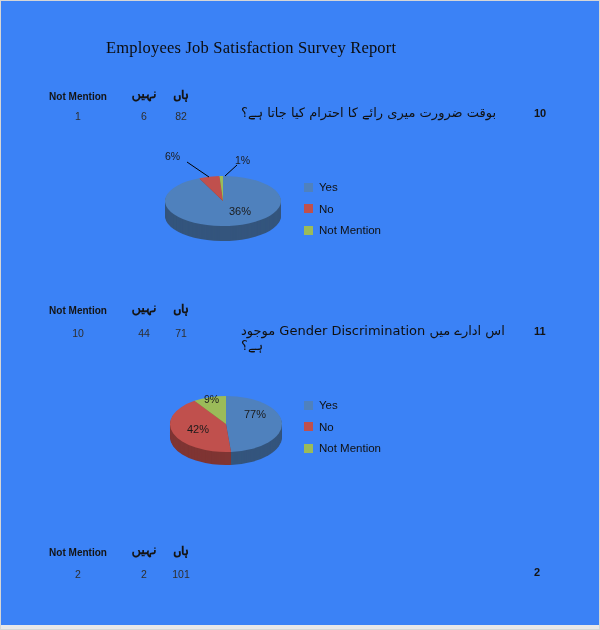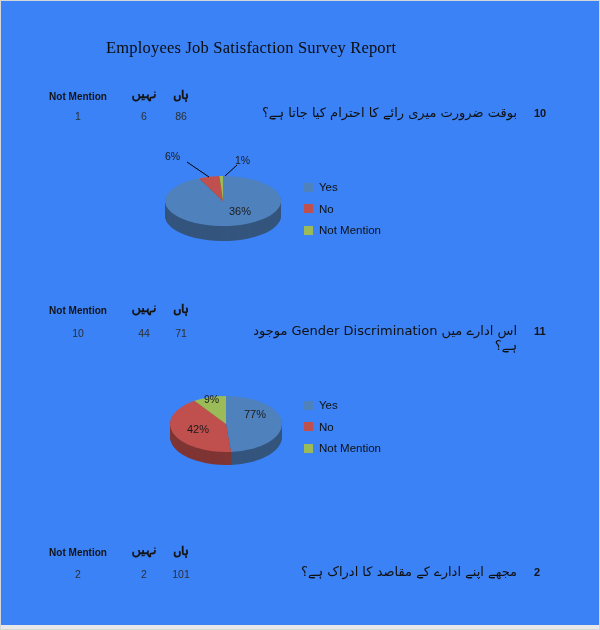--- a/index.html
+++ b/index.html
@@ -16,21 +16,21 @@
   }
   
   .col-h { position:absolute; font-weight:bold; font-size:10px; color:#141414; text-align:center; }
   .col-h.urdu { font-size:13px; line-height:12px; }
   .nm-col  { left:38px;  width:78px; }
   .no-col  { left:122px; width:42px; }
   .yes-col { left:162px; width:36px; }
   .val { position:absolute; font-size:10.5px; color:#2e2e2e; text-align:center; }
   
   .q-text {
-    position:absolute; right:82px; left:240px; direction:rtl; text-align:right;
+    position:absolute; right:82px; left:240px; direction:rtl; text-align:left;
     font-size:13px; color:#101010; font-family:"DejaVu Sans", sans-serif;
   }
   .q-num { position:absolute; left:533px; width:24px; font-weight:bold; font-size:11px; color:#141414; }
   
   .pie-svg { position:absolute; width:150px; height:112px; }
   #pie1 { left:150px; top:143px; }
   #pie2 { left:150px; top:381px; }
   .pct { position:absolute; font-size:11px; color:#1b1b1b; }
   .pct.small { font-size:10.5px; }
   .legend { position:absolute; left:303px; }
@@ -46,21 +46,21 @@
 
 <div class="page">
 
   <div class="title">Employees Job Satisfaction Survey Report</div>
 
   <div class="col-h nm-col" style="top:90px;">Not Mention</div>
   <div class="col-h urdu no-col" style="top:87px;">نہیں</div>
   <div class="col-h urdu yes-col" style="top:88px;">ہاں</div>
   <div class="val nm-col" style="top:109px;">1</div>
   <div class="val no-col" style="top:109px;">6</div>
-  <div class="val yes-col" style="top:109px;">86</div>
+  <div class="val yes-col" style="top:109px;">82</div>
   <div class="q-text" style="top:104px;" dir="rtl">بوقت ضرورت میری رائے کا احترام کیا جاتا ہے؟</div>
   <div class="q-num" style="top:106px;">10</div>
 
   <svg id="pie1" class="pie-svg" viewBox="0 0 150 112">
       <path d="M 72 72 L 72 47 A 58 25 0 1 1 48.1960572837401 49.20250385019774 Z" fill="rgb(52,85,125)"></path>
       <path d="M 72 72 L 48.1960572837401 49.20250385019774 A 58 25 0 0 1 68.49804714950741 47.045611144417066 Z" fill="rgb(127,53,51)"></path>
       <path d="M 72 72 L 68.49804714950741 47.045611144417066 A 58 25 0 0 1 71.99999999999999 47 Z" fill="rgb(102,123,59)"></path>
       <path d="M 72 71 L 72 46 A 58 25 0 1 1 48.1960572837401 48.20250385019774 Z" fill="rgb(52,85,125)"></path>
       <path d="M 72 71 L 48.1960572837401 48.20250385019774 A 58 25 0 0 1 68.49804714950741 46.045611144417066 Z" fill="rgb(127,53,51)"></path>
       <path d="M 72 71 L 68.49804714950741 46.045611144417066 A 58 25 0 0 1 71.99999999999999 46 Z" fill="rgb(102,123,59)"></path>
@@ -199,17 +199,16 @@
       <span class="legend-label">Not Mention</span>
     </div>
   </div>
 
   <div class="col-h nm-col" style="top:546px;">Not Mention</div>
   <div class="col-h urdu no-col" style="top:543px;">نہیں</div>
   <div class="col-h urdu yes-col" style="top:544px;">ہاں</div>
   <div class="val nm-col" style="top:567px;">2</div>
   <div class="val no-col" style="top:567px;">2</div>
   <div class="val yes-col" style="top:567px;text-align:center;">101</div>
-  <div class="q-text" style="top:563px;" dir="rtl">مجھے اپنے ادارے کے مقاصد کا ادراک ہے؟</div>
   <div class="q-num" style="top:565px;">2</div>
 
   <div class="bottom-strip"></div>
 </div>
 
 </body></html>

